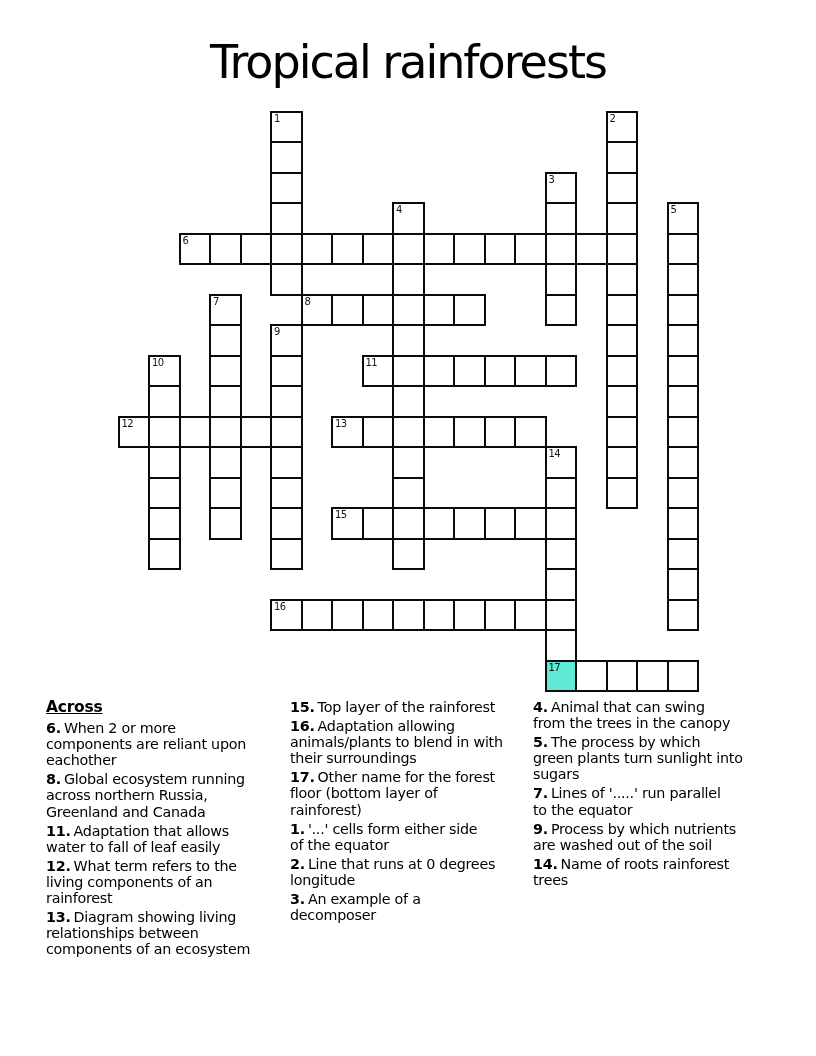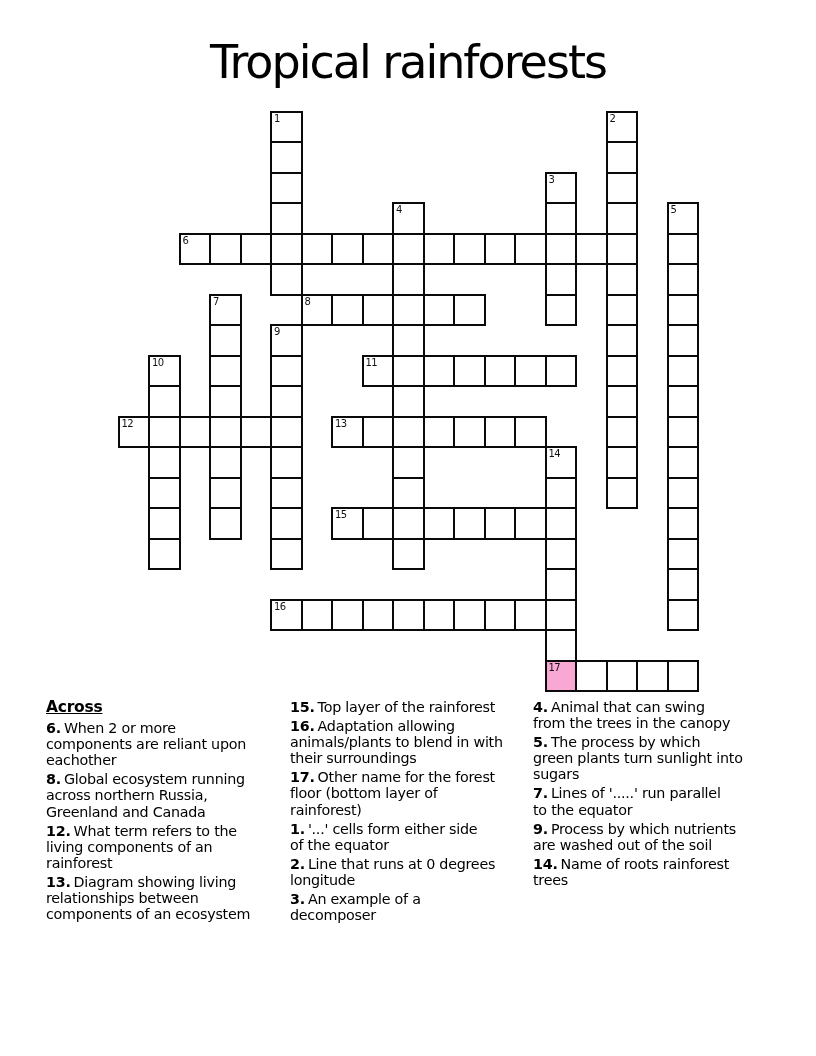--- a/index.html
+++ b/index.html
@@ -176,21 +176,21 @@
     <div class="cell" style="left: 514px; top: 415.5px; width: 32.5px; height: 32.5px; border-color: rgb(10, 10, 10); background: rgb(255, 255, 255);"></div>
     <div class="cell" style="left: 544.5px; top: 446px; width: 32.5px; height: 32.5px; border-color: rgb(10, 10, 10); background: rgb(255, 255, 255);">
       <span class="num">14</span>
     </div>
     <div class="cell" style="left: 544.5px; top: 476.5px; width: 32.5px; height: 32.5px; border-color: rgb(10, 10, 10); background: rgb(255, 255, 255);"></div>
     <div class="cell" style="left: 544.5px; top: 507px; width: 32.5px; height: 32.5px; border-color: rgb(10, 10, 10); background: rgb(255, 255, 255);"></div>
     <div class="cell" style="left: 544.5px; top: 537.5px; width: 32.5px; height: 32.5px; border-color: rgb(10, 10, 10); background: rgb(255, 255, 255);"></div>
     <div class="cell" style="left: 544.5px; top: 568px; width: 32.5px; height: 32.5px; border-color: rgb(10, 10, 10); background: rgb(255, 255, 255);"></div>
     <div class="cell" style="left: 544.5px; top: 598.5px; width: 32.5px; height: 32.5px; border-color: rgb(10, 10, 10); background: rgb(255, 255, 255);"></div>
     <div class="cell" style="left: 544.5px; top: 629px; width: 32.5px; height: 32.5px; border-color: rgb(10, 10, 10); background: rgb(255, 255, 255);"></div>
-    <div class="cell" style="left: 544.5px; top: 659.5px; width: 32.5px; height: 32.5px; border-color: rgb(10, 10, 10); background: #f9a8d4;">
+    <div class="cell" style="left: 544.5px; top: 659.5px; width: 32.5px; height: 32.5px; border-color: rgb(10, 10, 10); background: #5eead4;">
       <span class="num">17</span>
     </div>
     <div class="cell" style="left: 331px; top: 507px; width: 32.5px; height: 32.5px; border-color: rgb(10, 10, 10); background: rgb(255, 255, 255);">
       <span class="num">15</span>
     </div>
     <div class="cell" style="left: 361.5px; top: 507px; width: 32.5px; height: 32.5px; border-color: rgb(10, 10, 10); background: rgb(255, 255, 255);"></div>
     <div class="cell" style="left: 422.5px; top: 507px; width: 32.5px; height: 32.5px; border-color: rgb(10, 10, 10); background: rgb(255, 255, 255);"></div>
     <div class="cell" style="left: 453px; top: 507px; width: 32.5px; height: 32.5px; border-color: rgb(10, 10, 10); background: rgb(255, 255, 255);"></div>
     <div class="cell" style="left: 483.5px; top: 507px; width: 32.5px; height: 32.5px; border-color: rgb(10, 10, 10); background: rgb(255, 255, 255);"></div>
     <div class="cell" style="left: 514px; top: 507px; width: 32.5px; height: 32.5px; border-color: rgb(10, 10, 10); background: rgb(255, 255, 255);"></div>
@@ -213,20 +213,22 @@
 
 <div class="clue-col" id="col1">
   <div class="heading">Across</div>
   <div>
       <div class="clue"><b>6.</b><span>When 2 or more
 components are reliant upon
 eachother</span></div>
       <div class="clue"><b>8.</b><span>Global ecosystem running
 across northern Russia,
 Greenland and Canada</span></div>
+      <div class="clue"><b>11.</b><span>Adaptation that allows
+water to fall of leaf easily</span></div>
       <div class="clue"><b>12.</b><span>What term refers to the
 living components of an
 rainforest</span></div>
       <div class="clue"><b>13.</b><span>Diagram showing living
 relationships between
 components of an ecosystem</span></div>
     </div>
 </div>
 
 <div class="clue-col" id="col2">

